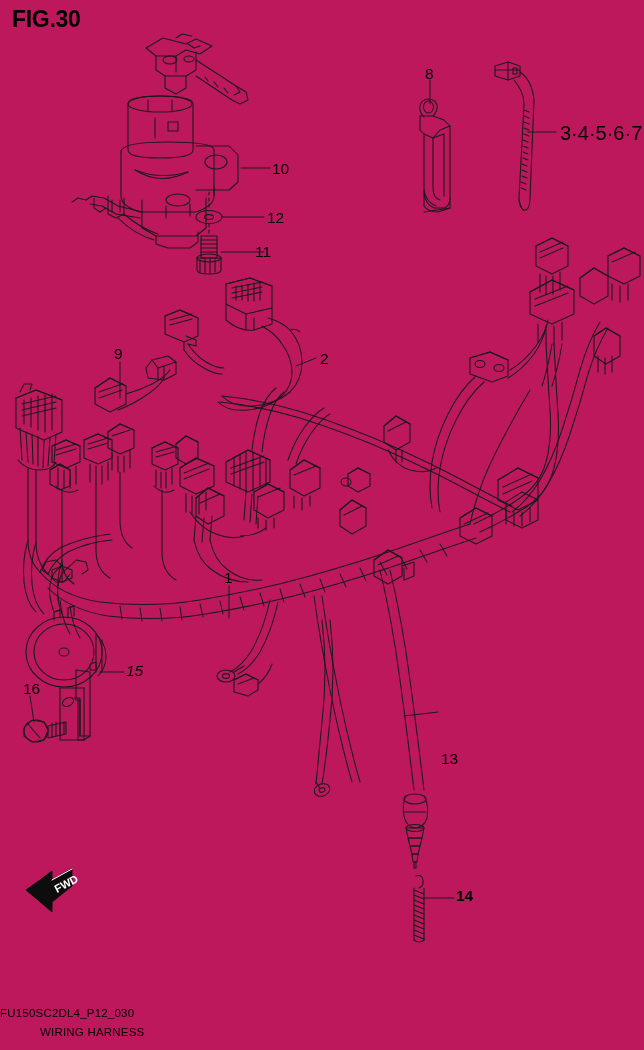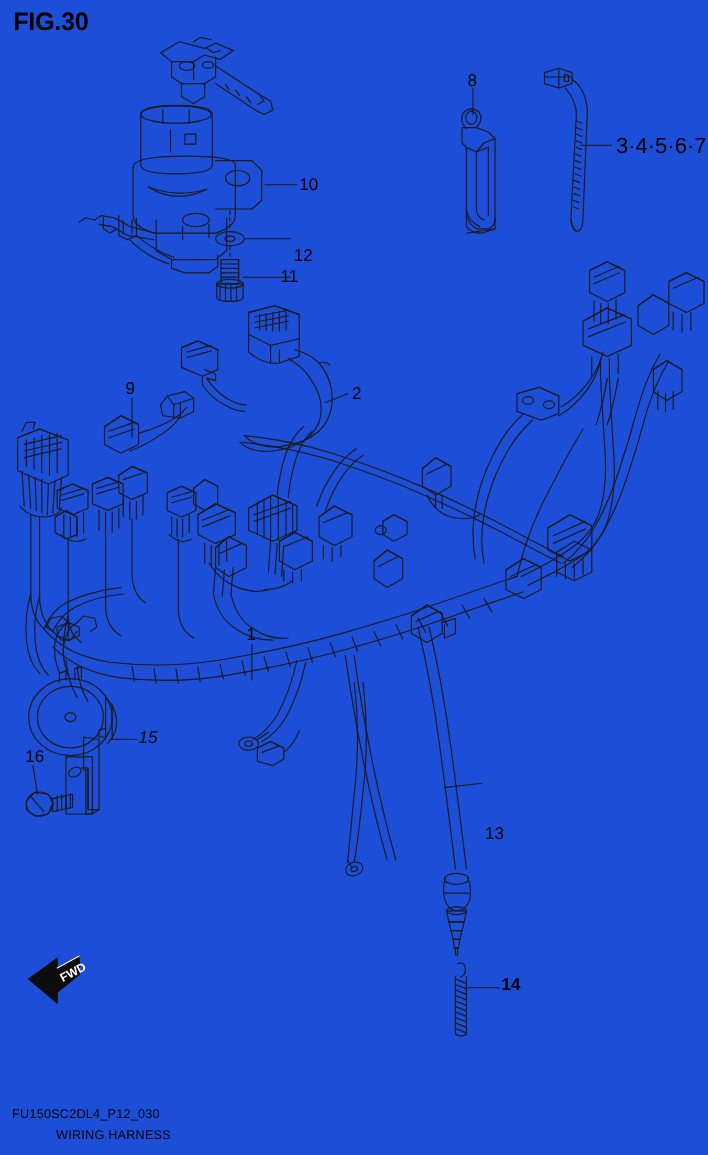--- a/index.html
+++ b/index.html
@@ -12,34 +12,34 @@
     height: 1050px;
     position: relative;
     font-family: "Liberation Sans", sans-serif;
     overflow: hidden;
   }
   #page {
     position: absolute;
     inset: 0;
     width: 644px;
     height: 1050px;
-    background: #1d4ed8;
+    background: #be185d;
   }
   .fig-title {
     position: absolute;
     left: 12px;
     top: 6px;
     font-size: 23px;
     font-weight: bold;
     letter-spacing: -0.3px;
     color: #000;
   }
   .footer {
     position: absolute;
-    left: 11px;
+    left: 0;
     font-size: 11.5px;
     color: #000;
     letter-spacing: 0.2px;
     white-space: nowrap;
   }
   #footer-code { top: 1007px; }
   #footer-name { top: 1026px; font-weight: normal; margin-left: 40px; }
 
   svg.art {
     position: absolute;
@@ -507,21 +507,21 @@
       <g>
         <path d="M72 869 L72 886 L52 902 L52 912 L38 900 L26 890 L40 880 L52 871 L52 880 Z" fill="#0d0d0d" stroke="#0d0d0d" stroke-width="1"></path>
         <path d="M52 880 L72 869" stroke="#ffffff" stroke-width="1"></path>
       </g>
     </g>
 
     <text x="57" y="893" font-family="Liberation Sans, sans-serif" font-size="11" font-weight="bold" fill="#ffffff" transform="rotate(-28 57 893)">FWD</text>
   </svg>
 
   <div class="lbl" style="left:272px; top:161px;">10</div>
-  <div class="lbl" style="left:267px; top:225px;text-align:center;">12</div>
+  <div class="lbl" style="left:267px; top:210px;text-align:center;">12</div>
   <div class="lbl" style="left:255px; top:244px;">11</div>
   <div class="lbl" style="left:425px; top:66px;">8</div>
   <div class="lbl lbl-lg" style="left:560px; top:123px;">3·4·5·6·7</div>
   <div class="lbl" style="left:320px; top:351px;">2</div>
   <div class="lbl" style="left:114px; top:346px;">9</div>
   <div class="lbl" style="left:224px; top:570px;">1</div>
   <div class="lbl" style="left:441px; top:703px;margin-top:48px;">13</div>
   <div class="lbl" style="left:456px; top:888px;font-weight:bold;">14</div>
   <div class="lbl" style="left:126px; top:663px;font-style:italic;">15</div>
   <div class="lbl" style="left:23px; top:681px;">16</div>

